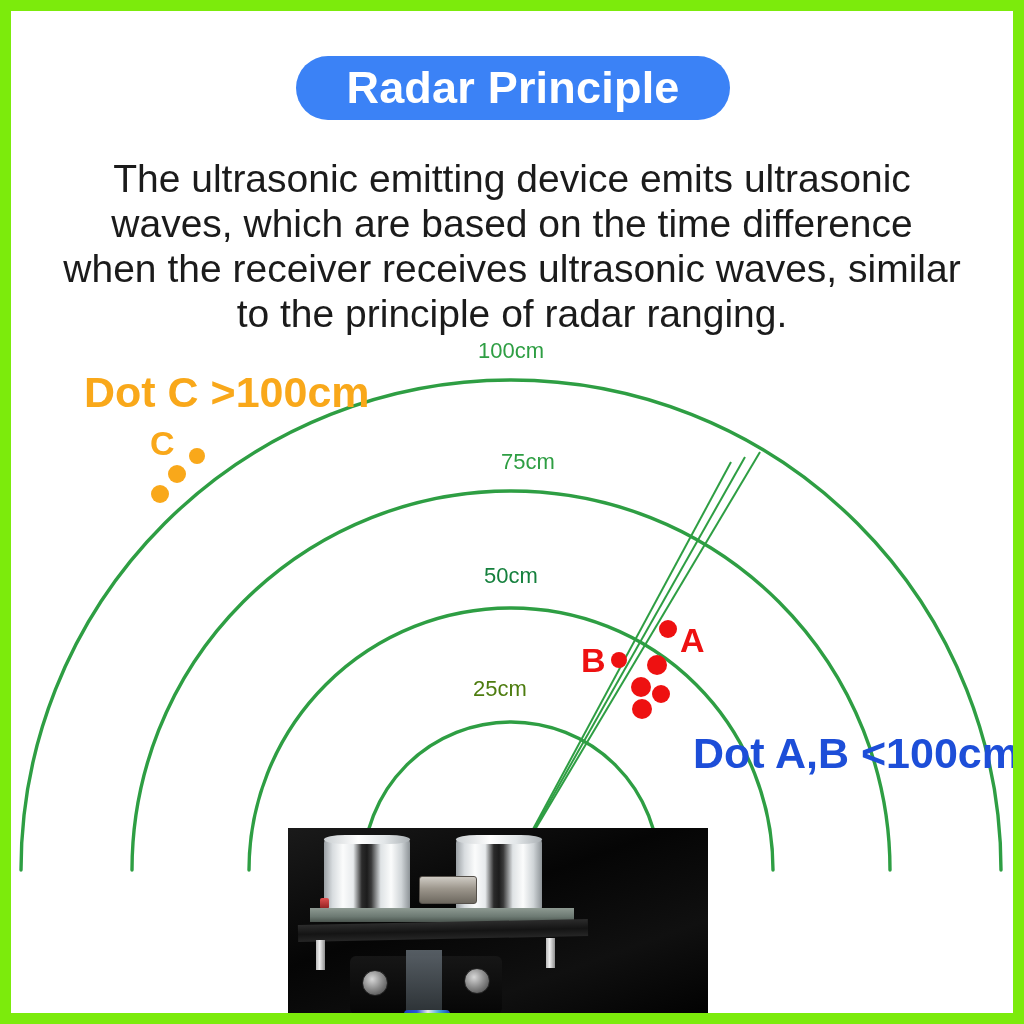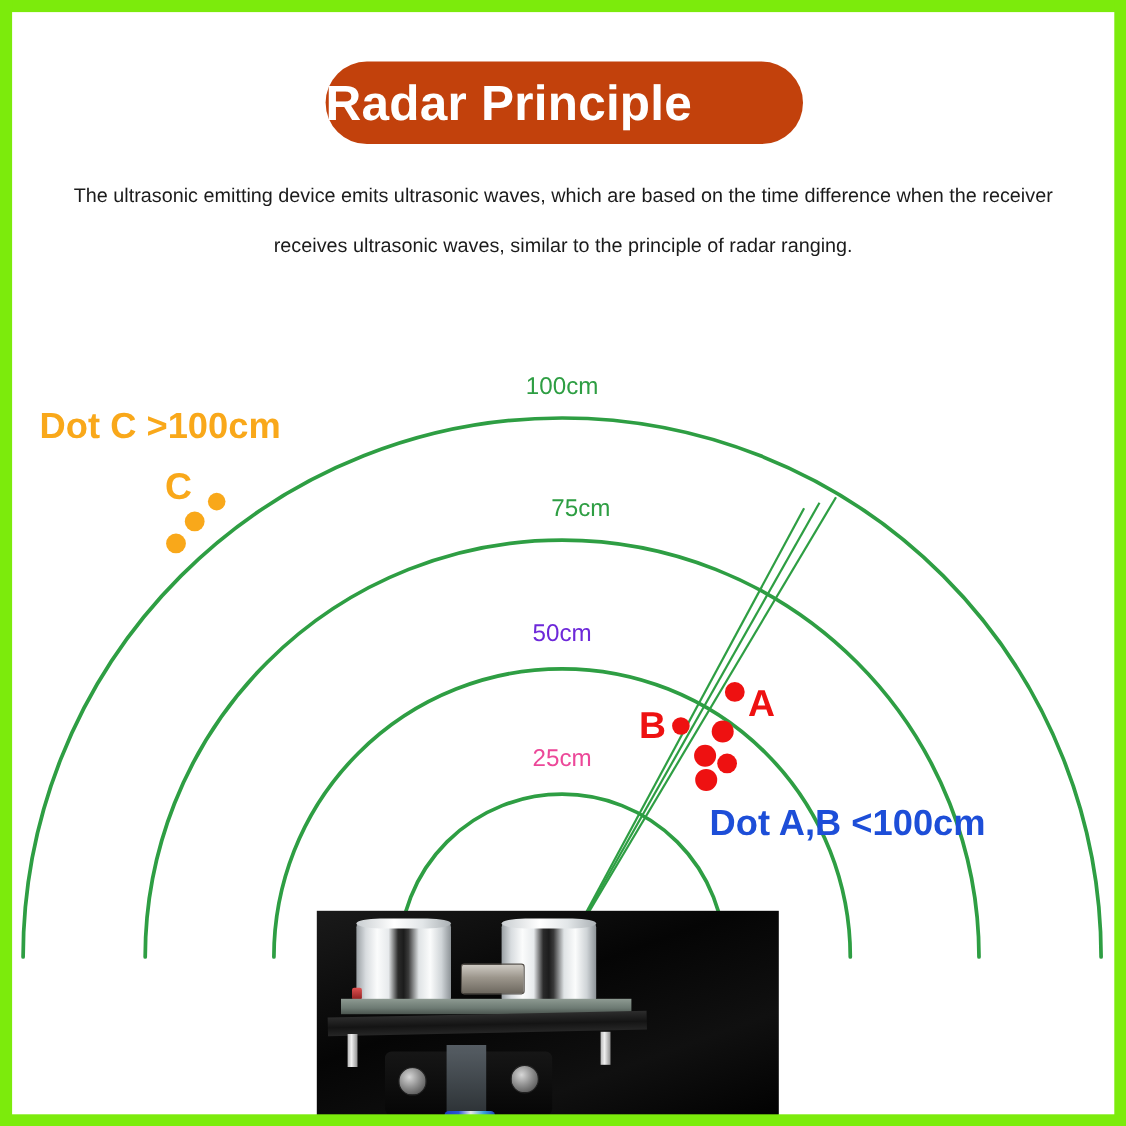--- a/index.html
+++ b/index.html
@@ -27,42 +27,43 @@
   .frame-bottom { left:0; bottom:0; width:1024px; height:11px; }
   .frame-left   { left:0; top:0;    width:11px;  height:1024px; }
   .frame-right  { right:0; top:0;   width:11px;  height:1024px; }
 
   
   .title-badge {
     position: absolute;
     left: 296px;
     top: 56px;
     width: 434px;
-    height: 75px;
-    background: #c2410c;
+    height: 64px;
+    background: #3b82f6;
     border-radius: 38px;
     display: flex;
     align-items: center;
+    justify-content: center;
     z-index: 20;
   }
   .title-badge-text {
     color: #ffffff;
     font-size: 45px;
     font-weight: bold;
     letter-spacing: 0.2px;
     white-space: nowrap;
   }
   .description {
     position: absolute;
     left: 62px;
     top: 156px;
     width: 900px;
     text-align: center;
     color: #1b1b1b;
-    font-size: 18px;
+    font-size: 39px;
     line-height: 45px;
     font-weight: 400;
     z-index: 20;
   }
 
   
   #radar-svg {
     position: absolute;
     left: 0;
     top: 0;
@@ -76,24 +77,25 @@
     position: absolute;
     color: #2E9E43;
     font-size: 22px;
     font-weight: 400;
     white-space: nowrap;
     transform: translateX(-50%);
     z-index: 14;
   }
   .callout {
     position: absolute;
-    font-size: 33px;
+    font-size: 43px;
     font-weight: bold;
     white-space: nowrap;
     z-index: 16;
+    margin-left: 48px;
   }
   .point-label {
     position: absolute;
     font-size: 34px;
     font-weight: bold;
     white-space: nowrap;
     z-index: 16;
   }
 
   
@@ -241,22 +243,22 @@
         <circle cx="657" cy="665" r="10" fill="#EE1111"></circle>
         <circle cx="641" cy="687" r="10" fill="#EE1111"></circle>
         <circle cx="661" cy="694" r="9" fill="#EE1111"></circle>
         <circle cx="642" cy="709" r="10" fill="#EE1111"></circle>
       </g>
   </svg>
 
   <div id="arc-label-layer">
       <div class="arc-label" style="left: 511px; top: 338px; color: rgb(46, 158, 67);">100cm</div>
       <div class="arc-label" style="left: 511px; top: 449px; color: rgb(46, 158, 67); margin-left: 17px;">75cm</div>
-      <div class="arc-label" style="left: 511px; top: 563px; color: #6d28d9;">50cm</div>
-      <div class="arc-label" style="left: 511px; top: 676px; color: #ec4899;">25cm</div>
+      <div class="arc-label" style="left: 511px; top: 563px; color: #15803d;">50cm</div>
+      <div class="arc-label" style="left: 500px; top: 676px; color: #4d7c0f;">25cm</div>
     </div>
   <div id="callout-layer">
       <div class="callout" style="left: 36px; top: 368px; color: rgb(249, 168, 26);">Dot C &gt;100cm</div>
       <div class="callout" style="left: 645px; top: 729px; color: #1d4ed8;">Dot A,B &lt;100cm</div>
     </div>
   <div id="point-label-layer">
       <div class="point-label" style="left: 150px; top: 424px; color: rgb(249, 168, 26);">C</div>
       <div class="point-label" style="left: 680px; top: 621px; color: rgb(238, 17, 17);">A</div>
       <div class="point-label" style="left: 581px; top: 641px; color: rgb(238, 17, 17);">B</div>
     </div>

